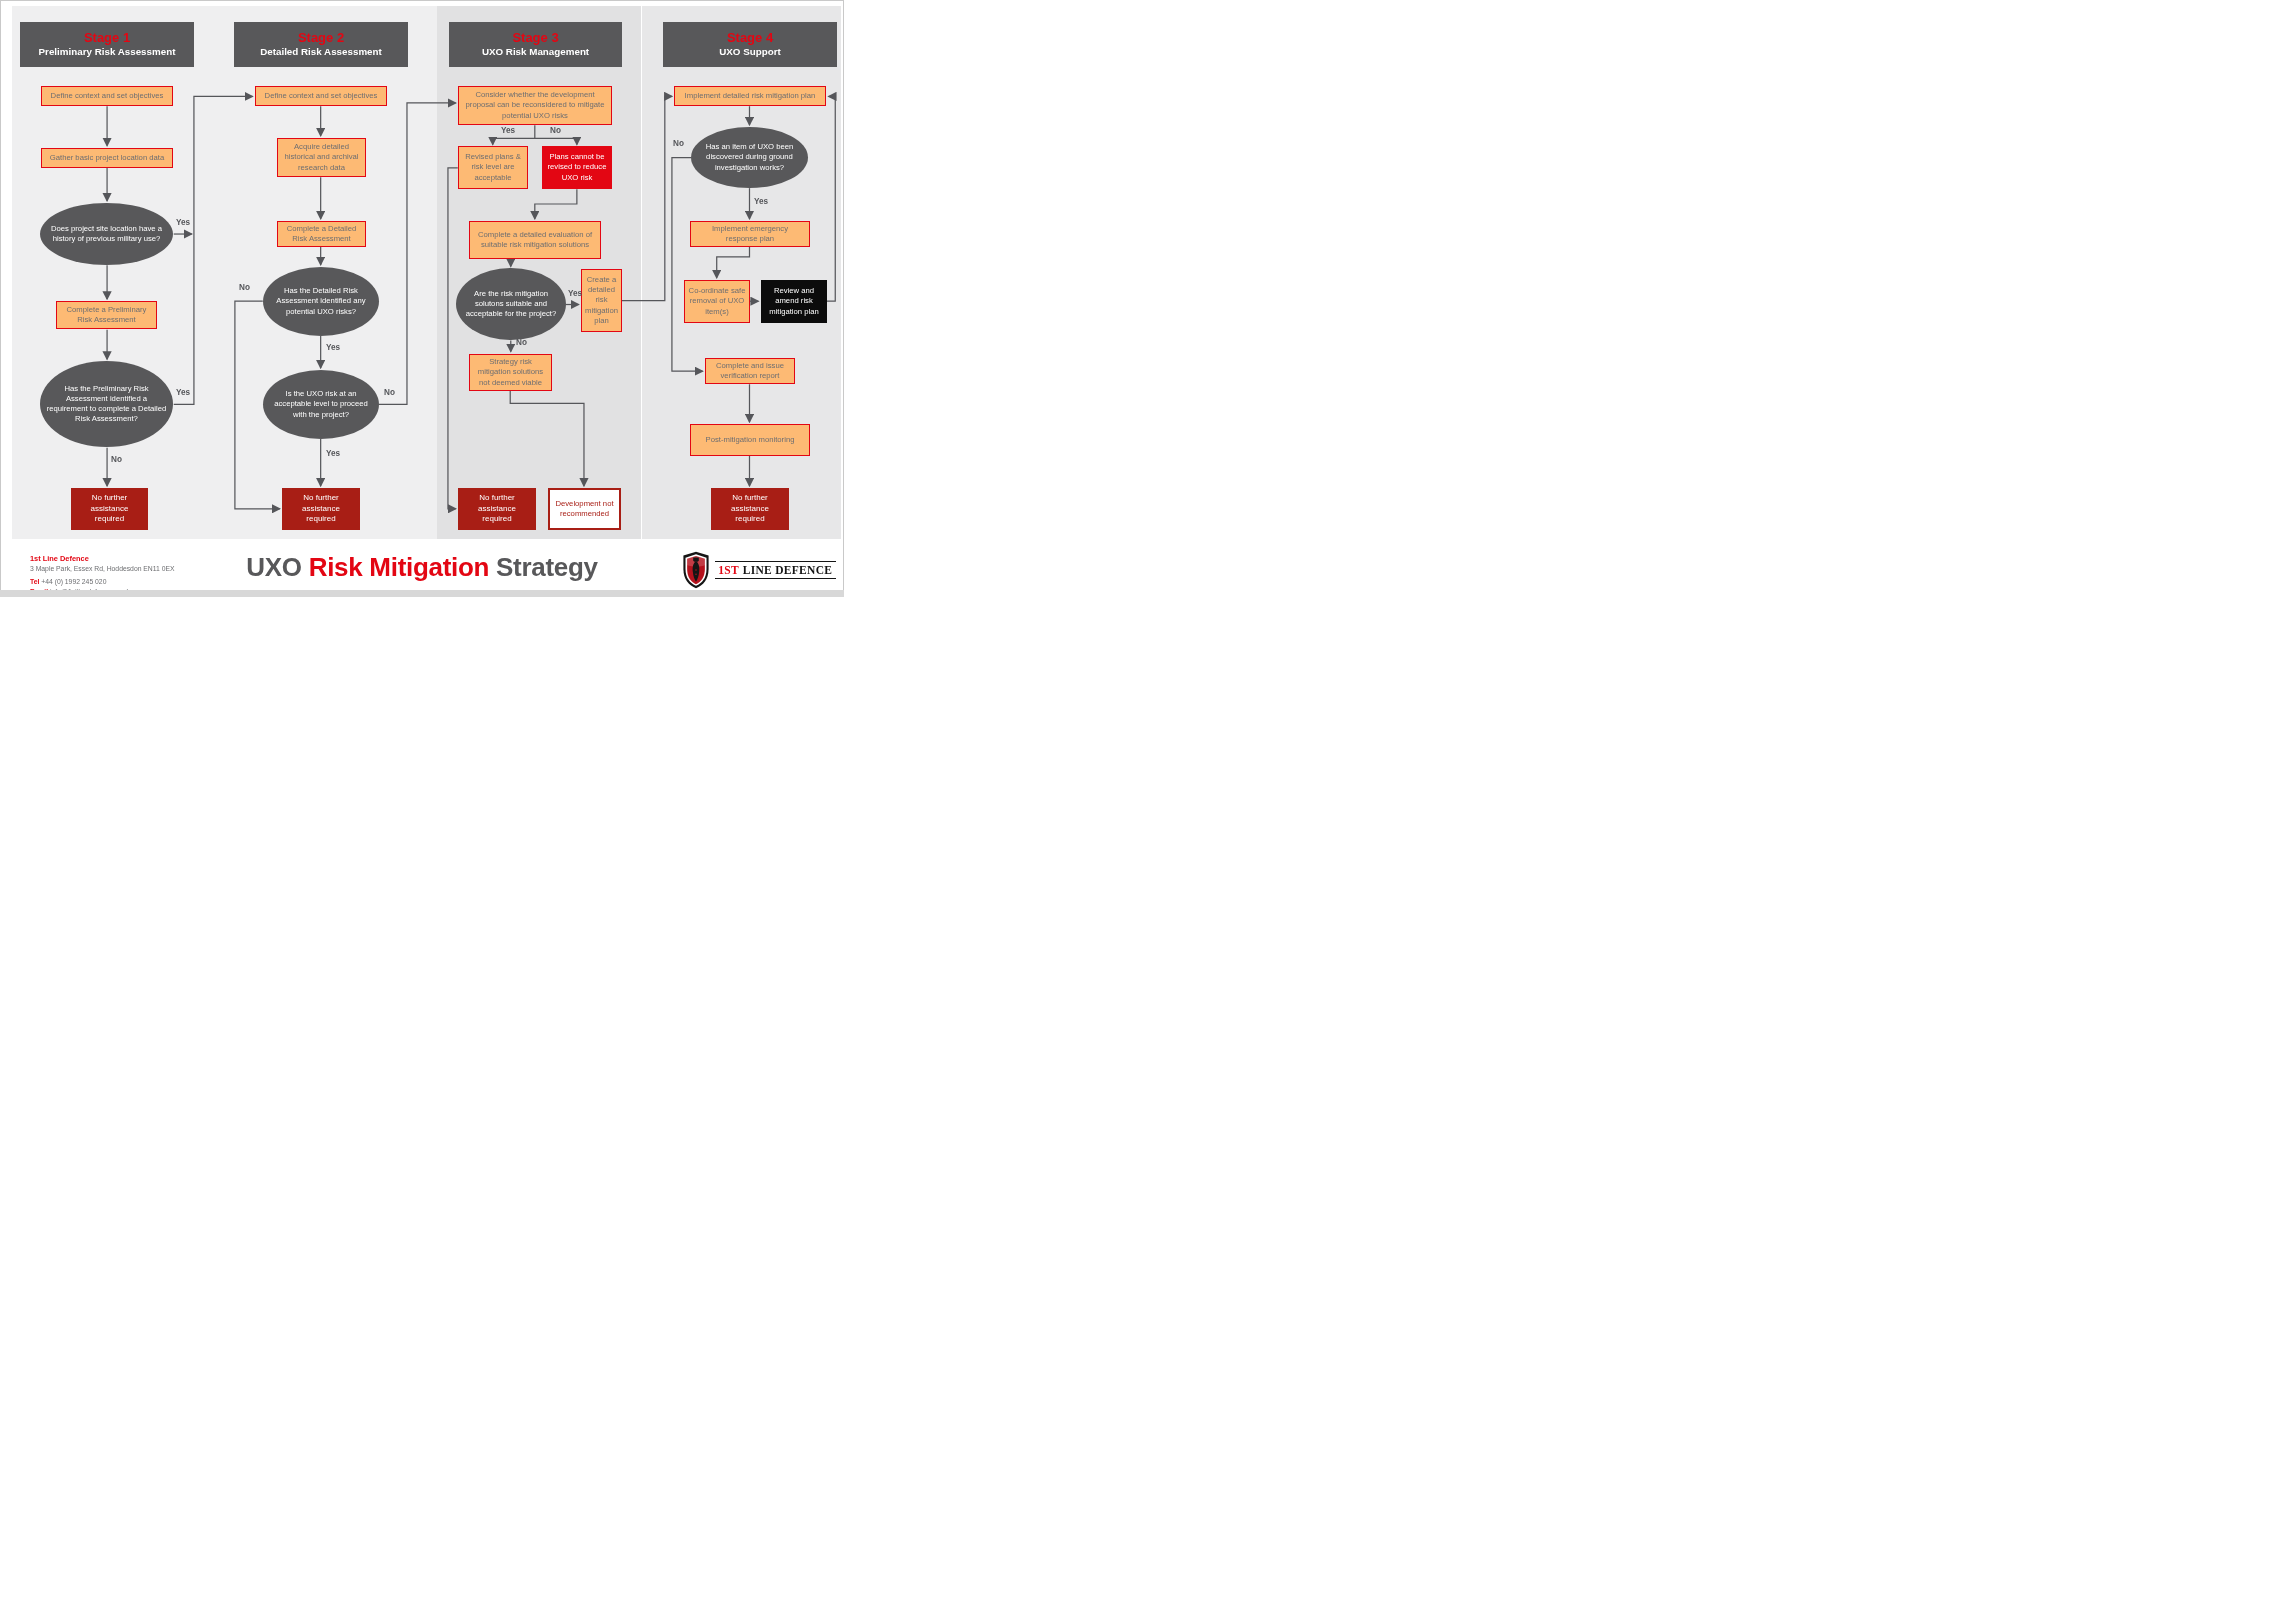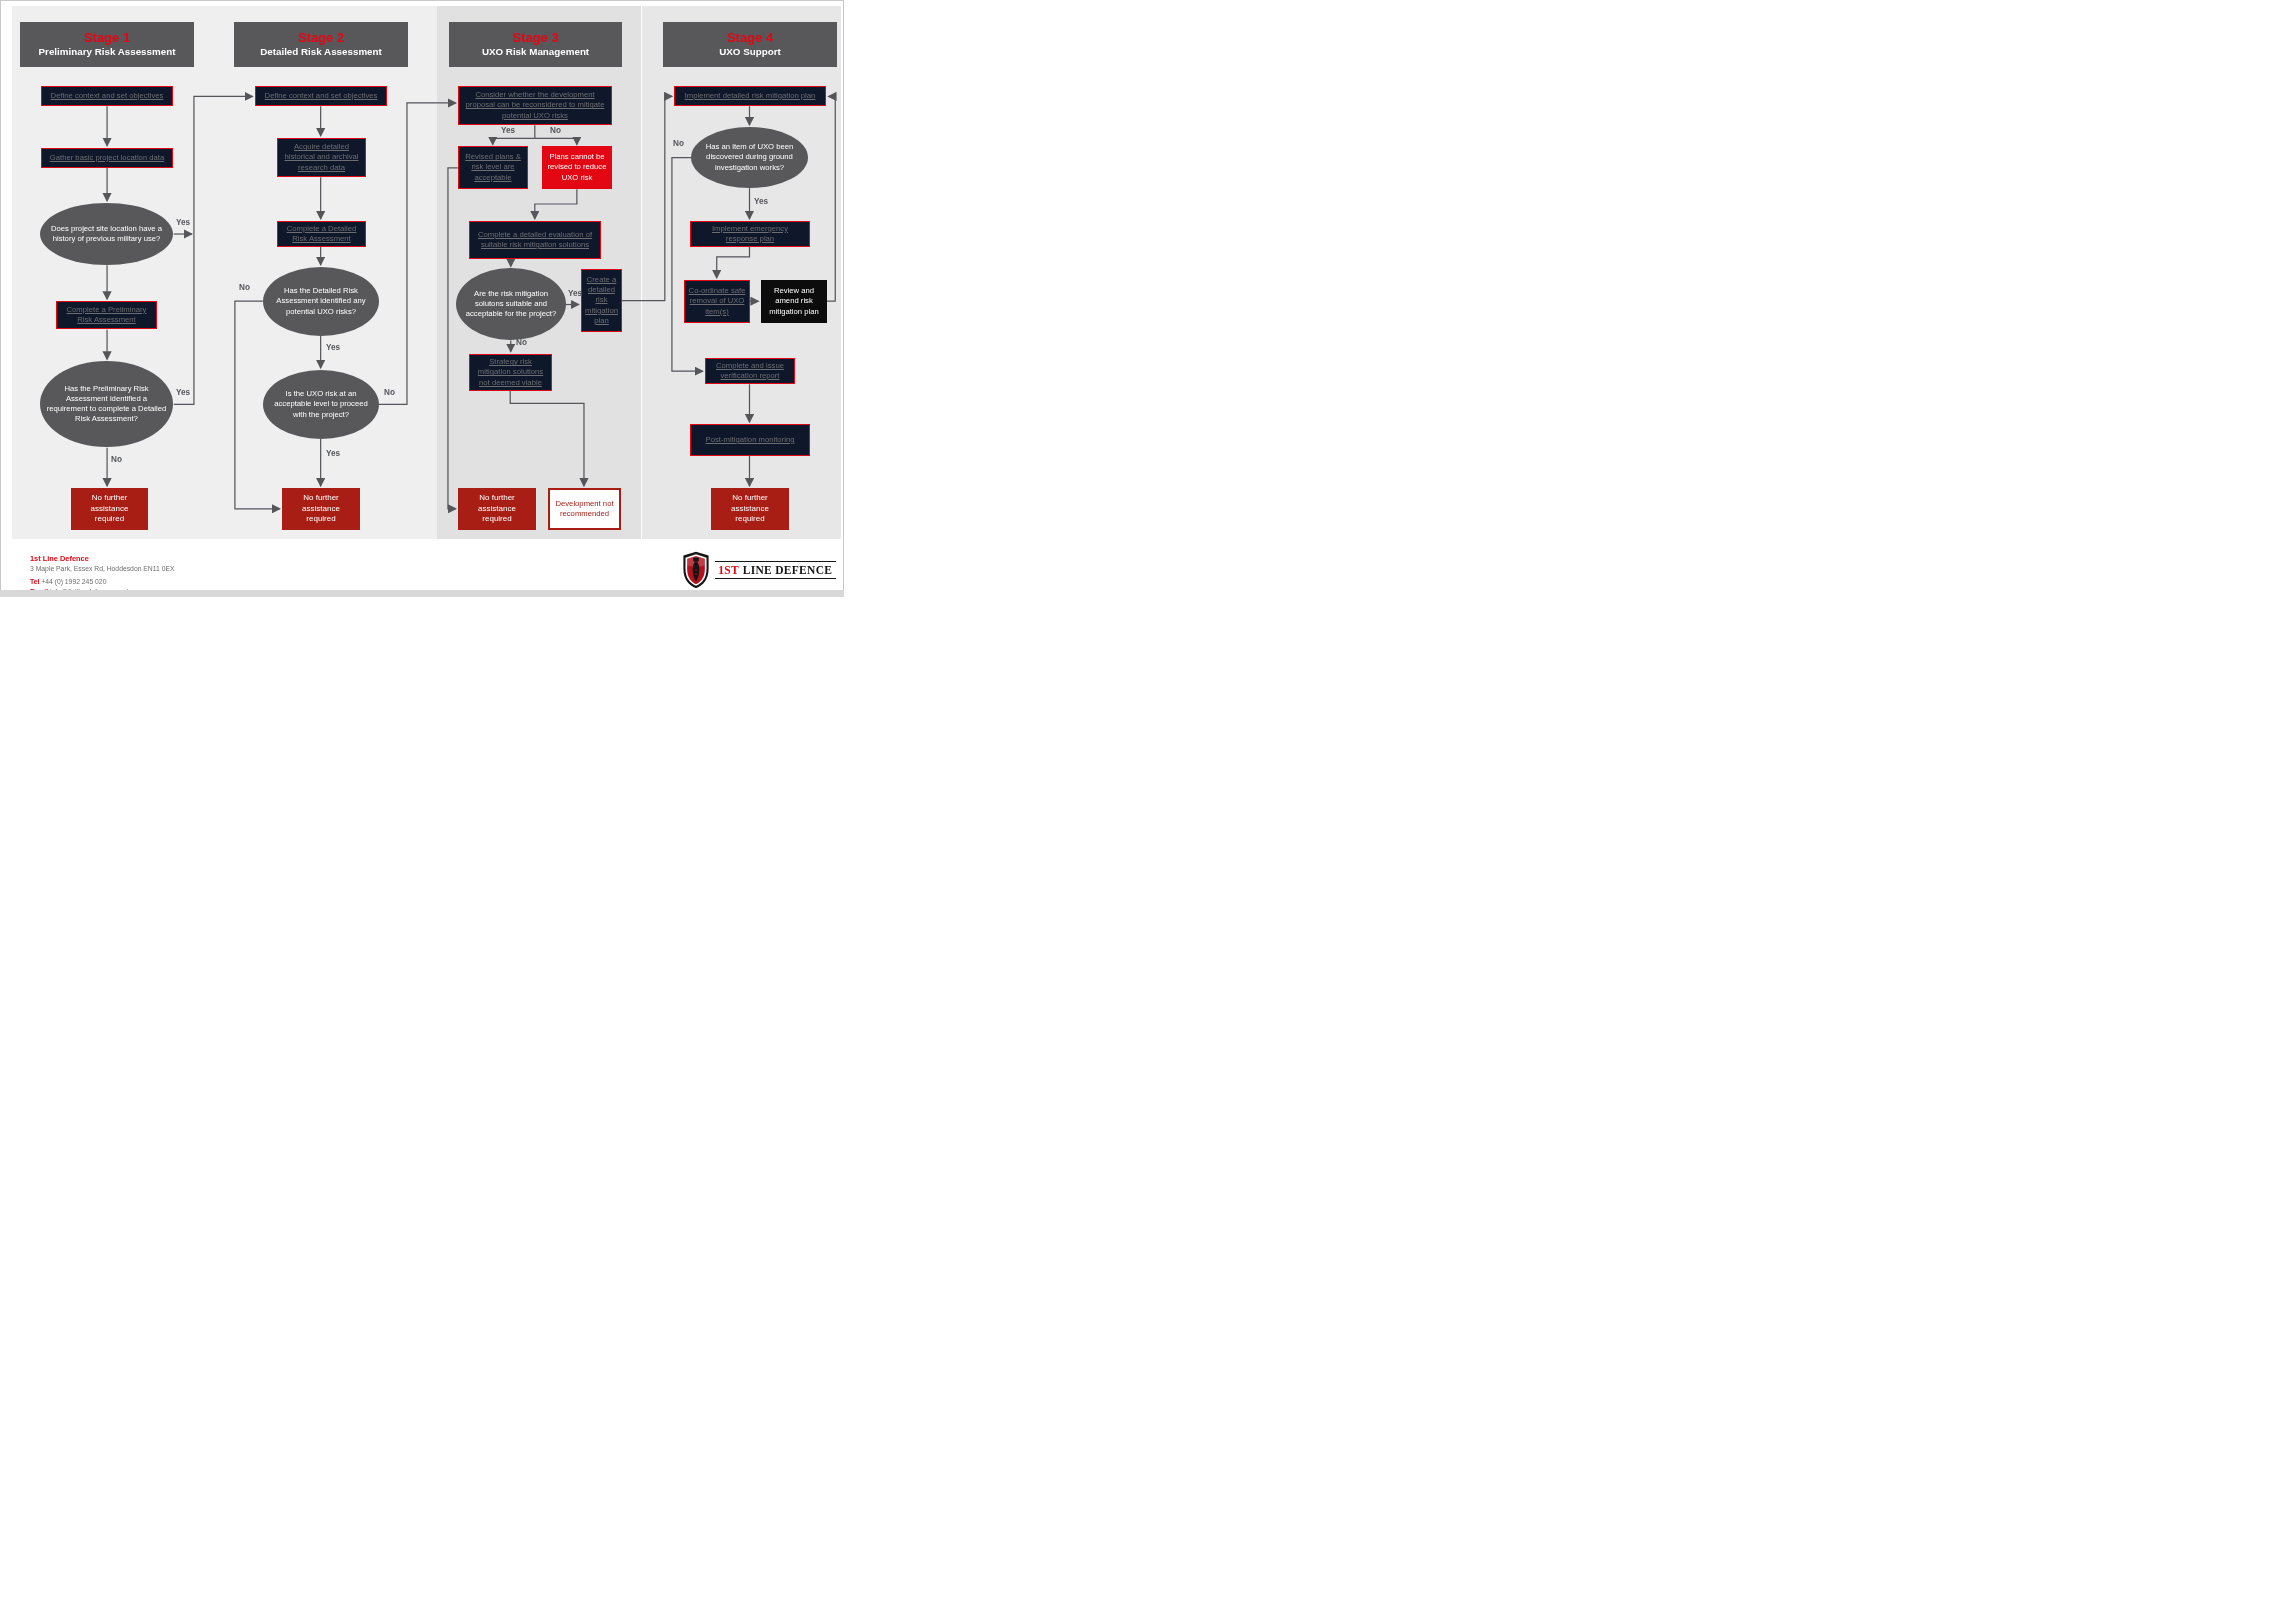--- a/index.html
+++ b/index.html
@@ -11,21 +11,21 @@
   #band-b{left:437px;width:204px;background:#e1e1e2;}
   #band-c{left:642px;width:199px;background:#e7e7e8;}
 
   .hdr{position:absolute;height:45px;background:var(--dark-gray);display:flex;flex-direction:column;
        align-items:center;justify-content:center;line-height:1.15;}
   .hdr .num{color:var(--accent-red);font-size:13px;font-weight:800;}
   .hdr .nm{color:#ffffff;font-size:9.8px;font-weight:700;}
 
   .node{position:absolute;box-sizing:border-box;display:flex;align-items:center;justify-content:center;
         text-align:center;font-size:7.7px;line-height:1.32;color:var(--box-text-gray);padding:1.1px 4.4px;}
-  .wbox{background:#0f172a;border:1.6px solid var(--accent-red);text-decoration:underline;}
+  .wbox{background:#fdba74;border:1.6px solid var(--accent-red);}
   .fillred{background:var(--accent-red);border:none;color:#ffffff;}
   .endbox{background:var(--dark-red);border:none;color:#ffffff;font-size:8px;padding:14px 13px;}
   .devbox{background:#ffffff;border:2.2px solid var(--dark-red);color:var(--dark-red);}
   .blackbox{background:#0c0c0c;border:none;color:#ffffff;}
   .ellipse{background:var(--dark-gray);border-radius:50%;color:#ffffff;border:none;padding:1.1px 6.6px;}
 
   .lbl{position:absolute;font-weight:700;font-size:8.2px;color:var(--line-gray);}
 
   #wires{position:absolute;left:0;top:0;width:844px;height:597px;pointer-events:none;}
   #wires path{stroke:var(--line-gray);stroke-width:2.25;fill:none;}
@@ -220,20 +220,21 @@
   <span class="lbl" style="left:673px;top:139px;">No</span>
   <span class="lbl" style="left:754px;top:197px;">Yes</span>
 
   <div id="footer-contact">
     <div class="co">1st Line Defence</div>
     <div class="row">3 Maple Park, Essex Rd, Hoddesdon EN11 0EX</div>
     <div class="row gap"><b>Tel</b> <span>+44 (0) 1992 245 020</span></div>
     <div class="row"><b>Email</b> <span>info@1stlinedefence.co.uk</span></div>
   </div>
 
+  <div id="poster-title"><span class="t-gray">UXO </span><span class="t-red">Risk Mitigation</span><span class="t-gray"> Strategy</span></div>
 
   <div id="logo">
     <svg width="28" height="38" viewBox="0 0 60 80">
       <path d="M30,1 L57,9 V38 C57,61 45,73 30,79 C15,73 3,61 3,38 V9 Z" fill="#151515"></path>
       <path d="M30,6.5 L52.5,13.5 V38 C52.5,57.5 43,68.5 30,74 C17,68.5 7.5,57.5 7.5,38 V13.5 Z" fill="#ffffff"></path>
       <path d="M30,10 L49,16 V38 C49,55 41,65.5 30,70.5 C19,65.5 11,55 11,38 V16 Z" fill="#b5121d"></path>
       <path d="M30,10 L49,16 V30 C41,34 22,34 11,30 V16 Z" fill="#ffffff" opacity="0.18"></path>
       <path d="M24,13 h12 v7 l-2.5,2.5 h-7 L24,20 Z" fill="#151515"></path>
       <path d="M30,21 C36.5,25 38,34 36.8,44 C35.8,54 33.4,60.5 30,65 C26.6,60.5 24.2,54 23.2,44 C22,34 23.5,25 30,21 Z" fill="#151515"></path>
       <circle cx="30" cy="40" r="1.6" fill="#b5121d"></circle>

